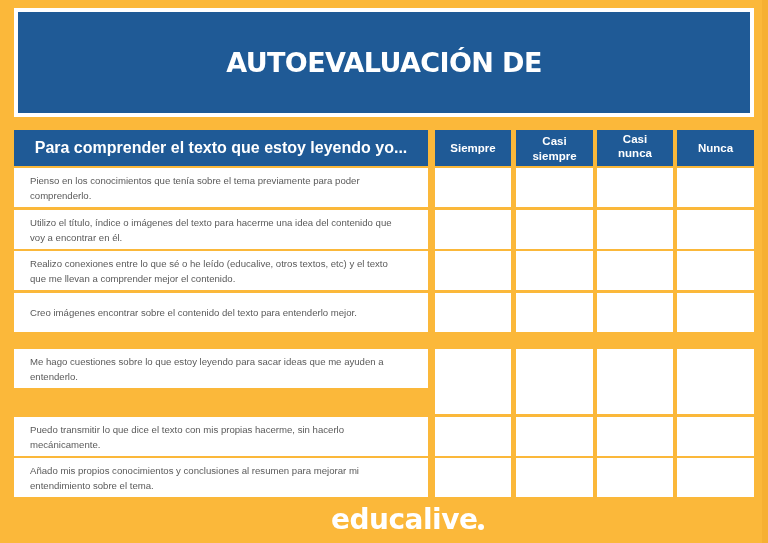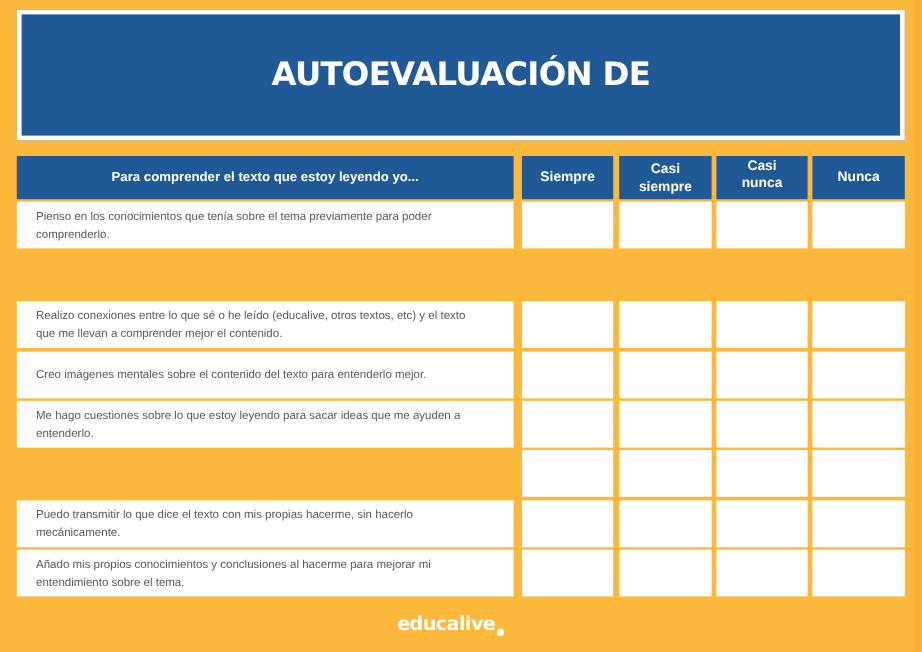--- a/index.html
+++ b/index.html
@@ -60,21 +60,21 @@
       color: #ffffff;
       font-weight: bold;
       font-size: 11.5px;
       line-height: 14px;
       display: flex;
       align-items: center;
       justify-content: center;
       text-align: center;
     }
     .hcell.main {
-      font-size: 11px;
+      font-size: 16px;
     }
     .row {
       position: absolute;
       left: 0;
       width: 740px;
       height: 39px;
     }
     .qcell {
       position: absolute;
       left: 0;
@@ -97,21 +97,21 @@
       background: #ffffff;
     }
     .logo {
       position: absolute;
       left: 331px;
       top: 505px;
       height: 30px;
       color: #ffffff;
       font-family: "DejaVu Sans", sans-serif;
       font-weight: bold;
-      font-size: 16px;
+      font-size: 28px;
       line-height: 30px;
       letter-spacing: -0.5px;
       display: flex;
       align-items: flex-end;
     }
     .logo-dot {
       display: inline-block;
       width: 6px;
       height: 6px;
       border-radius: 50%;
@@ -150,42 +150,51 @@
   <div class="row" style="top:38px;">
     <div class="qcell">
         <span>Pienso en los conocimientos que tenía sobre el tema previamente para poder comprenderlo.</span>
       </div>
     <div class="acell" style="left:421px;width:76px;"></div>
     <div class="acell" style="left:502px;width:77px;"></div>
     <div class="acell" style="left:583px;width:76px;"></div>
     <div class="acell" style="left:663px;width:77px;"></div>
   </div>
 
+  <div class="row" style="top:80px;">
+    <div class="qcell">
+        <span>Utilizo  el título, índice o imágenes del texto para hacerme una idea del contenido que voy a encontrar en él.</span>
+      </div>
+    <div class="acell" style="left:421px;width:76px;"></div>
+    <div class="acell" style="left:502px;width:77px;"></div>
+    <div class="acell" style="left:583px;width:76px;"></div>
+    <div class="acell" style="left:663px;width:77px;"></div>
+  </div>
 
   <div class="row" style="top:121px;">
     <div class="qcell">
         <span>Realizo conexiones entre lo que sé o he leído (educalive, otros textos, etc) y el texto que me llevan a comprender mejor el contenido.</span>
       </div>
     <div class="acell" style="left:421px;width:76px;"></div>
     <div class="acell" style="left:502px;width:77px;"></div>
     <div class="acell" style="left:583px;width:76px;"></div>
     <div class="acell" style="left:663px;width:77px;"></div>
   </div>
 
   <div class="row" style="top:163px;">
     <div class="qcell">
-        <span>Creo imágenes mentales sobre el contenido del texto para entenderlo mejor.</span>
-      </div>
-    <div class="acell" style="left:421px;width:76px;"></div>
-    <div class="acell" style="left:502px;width:77px;"></div>
-    <div class="acell" style="left:583px;width:76px;"></div>
-    <div class="acell" style="left:663px;width:77px;"></div>
-  </div>
-
-  <div class="row" style="top:204px;">
+        <span>Creo imágenes encontrar sobre el contenido del texto para entenderlo mejor.</span>
+      </div>
+    <div class="acell" style="left:421px;width:76px;"></div>
+    <div class="acell" style="left:502px;width:77px;"></div>
+    <div class="acell" style="left:583px;width:76px;"></div>
+    <div class="acell" style="left:663px;width:77px;"></div>
+  </div>
+
+  <div class="row" style="top:219px;">
     <div class="qcell">
         <span>Me hago cuestiones sobre lo que estoy leyendo para sacar ideas que me ayuden a entenderlo.</span>
       </div>
     <div class="acell" style="left:421px;width:76px;"></div>
     <div class="acell" style="left:502px;width:77px;"></div>
     <div class="acell" style="left:583px;width:76px;"></div>
     <div class="acell" style="left:663px;width:77px;"></div>
   </div>
 
   <div class="row" style="top:245px;">
@@ -200,21 +209,21 @@
         <span>Puedo transmitir lo que dice el texto con mis propias hacerme, sin hacerlo mecánicamente.</span>
       </div>
     <div class="acell" style="left:421px;width:76px;"></div>
     <div class="acell" style="left:502px;width:77px;"></div>
     <div class="acell" style="left:583px;width:76px;"></div>
     <div class="acell" style="left:663px;width:77px;"></div>
   </div>
 
   <div class="row" style="top:328px;">
     <div class="qcell">
-        <span>Añado mis propios conocimientos y conclusiones al hacerme para mejorar mi entendimiento sobre el tema.</span>
+        <span>Añado mis propios conocimientos y conclusiones al resumen para mejorar mi entendimiento sobre el tema.</span>
       </div>
     <div class="acell" style="left:421px;width:76px;"></div>
     <div class="acell" style="left:502px;width:77px;"></div>
     <div class="acell" style="left:583px;width:76px;"></div>
     <div class="acell" style="left:663px;width:77px;"></div>
   </div>
 </div>
 
 <div class="logo">
   <span>educalive</span>

